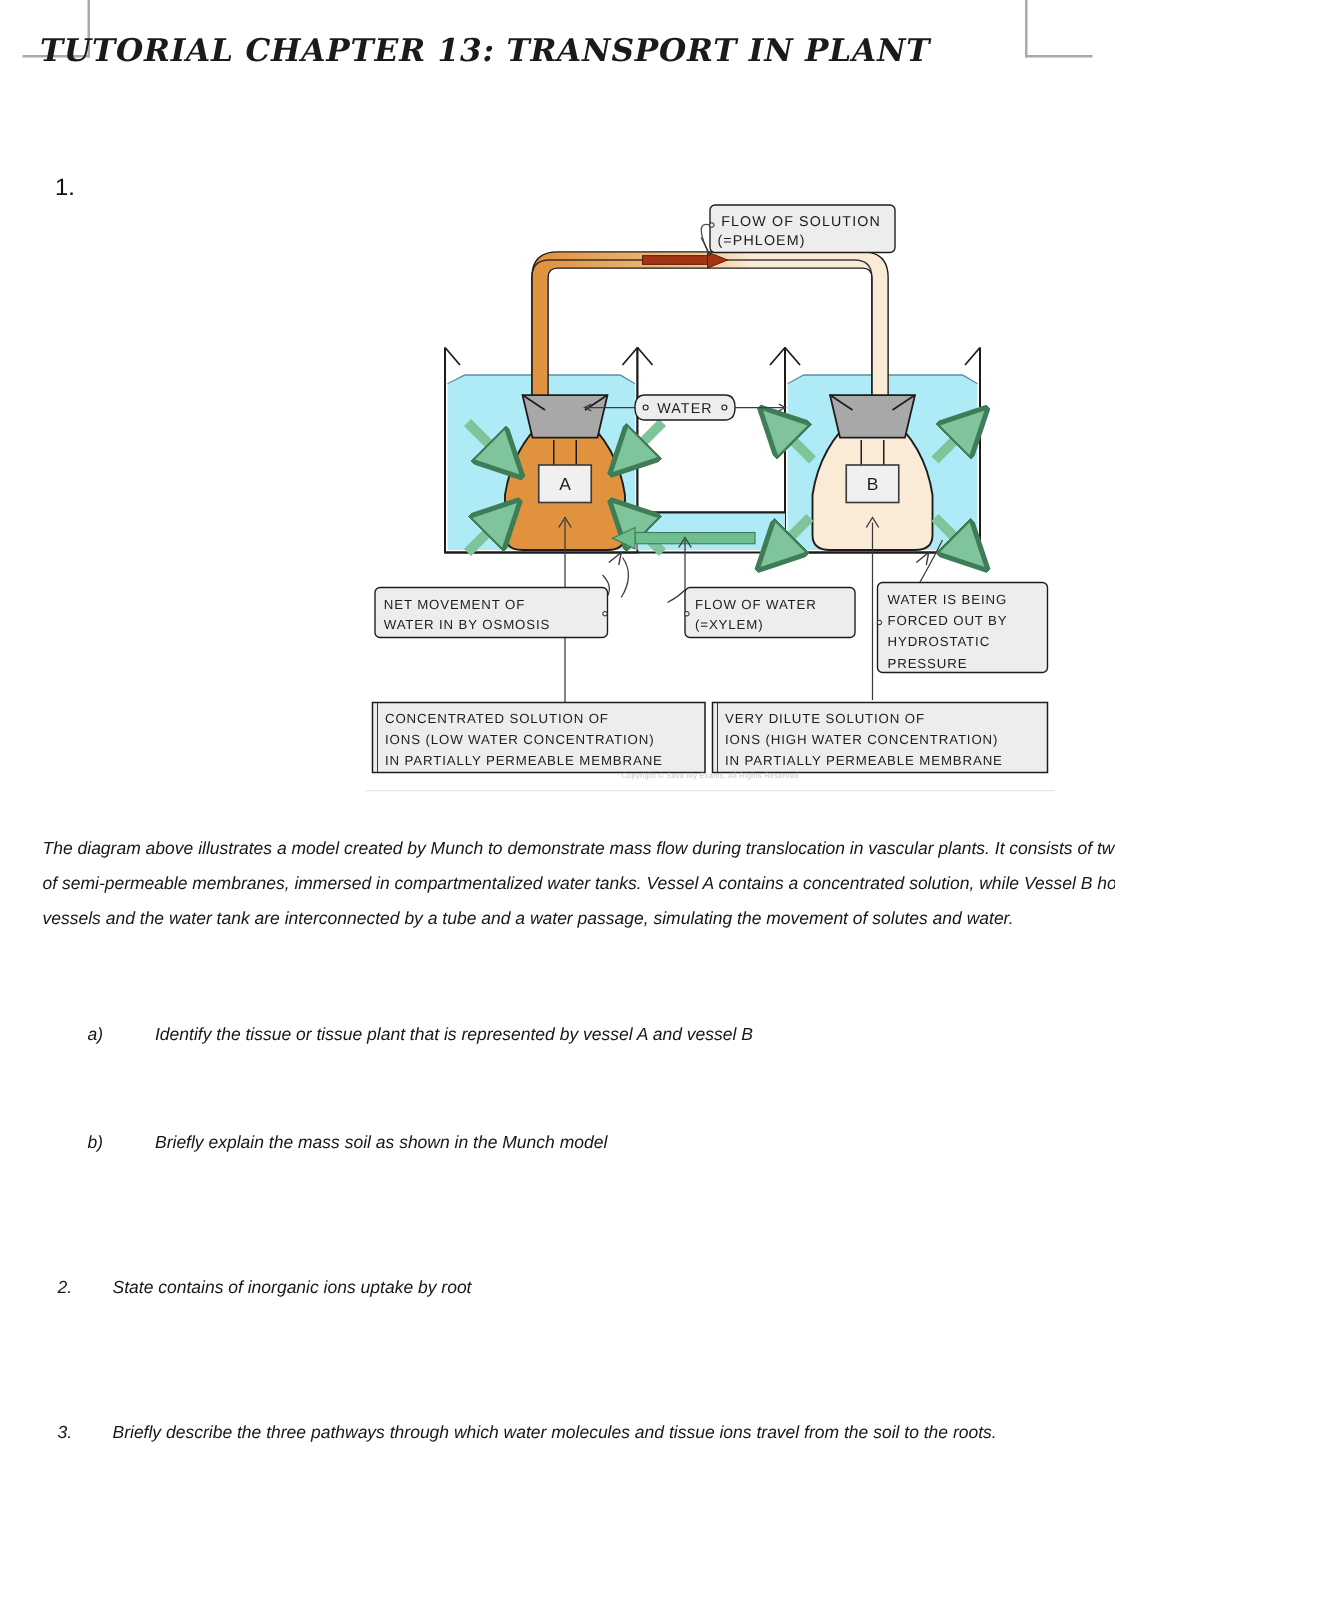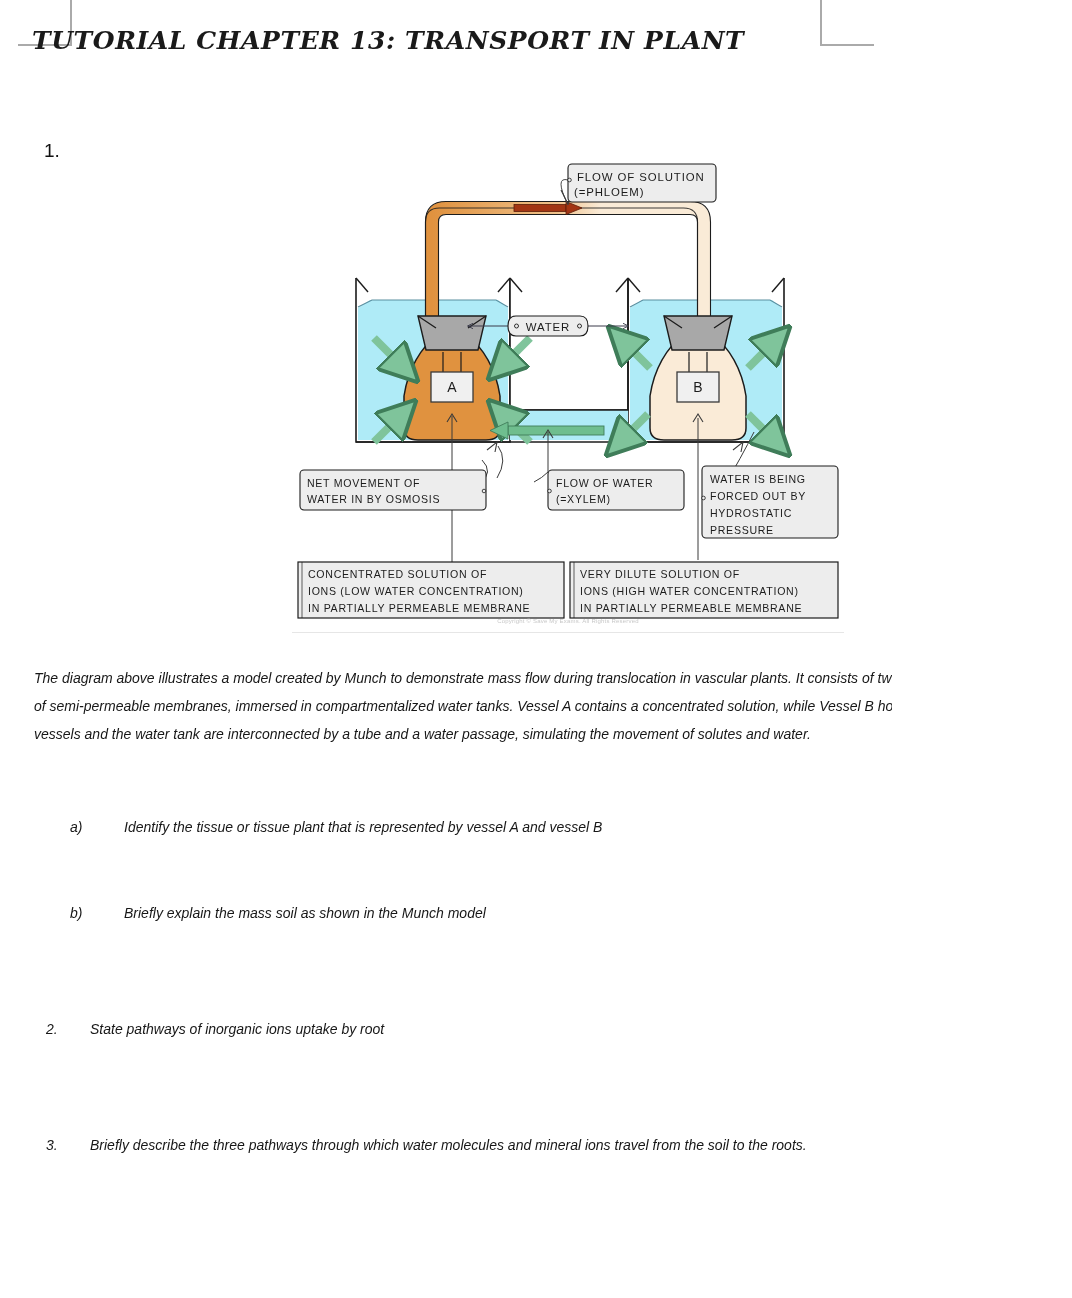--- a/index.html
+++ b/index.html
@@ -358,23 +358,23 @@
   <div class="marks hw" style="top:843px;">(2 marks)</div>
 
   <div class="qa" style="top:899px;">
     <span class="letter hw">b)</span>
     <div class="body hw">Briefly explain the mass soil as shown in the Munch model</div>
   </div>
   <div class="marks hw" style="top:929px;">(6 marks)</div>
 
   <div class="qnum" style="top:1015px;">
     <span class="n hw">2.</span>
-    <div class="body hw">State pathways of inorganic ions uptake by root</div>
+    <div class="body hw">State contains of inorganic ions uptake by root</div>
   </div>
   <div class="marks hw" style="top:1045px;">(2 marks)</div>
 
   <div class="qnum" style="top:1131px;">
     <span class="n hw">3.</span>
-    <div class="body hw">Briefly describe the three pathways through which water molecules and mineral ions travel from the soil to the roots.</div>
+    <div class="body hw">Briefly describe the three pathways through which water molecules and tissue ions travel from the soil to the roots.</div>
   </div>
   <div class="marks hw" style="top:1181px;">(6 marks)</div>
 
 </div>
 
 </body></html>

